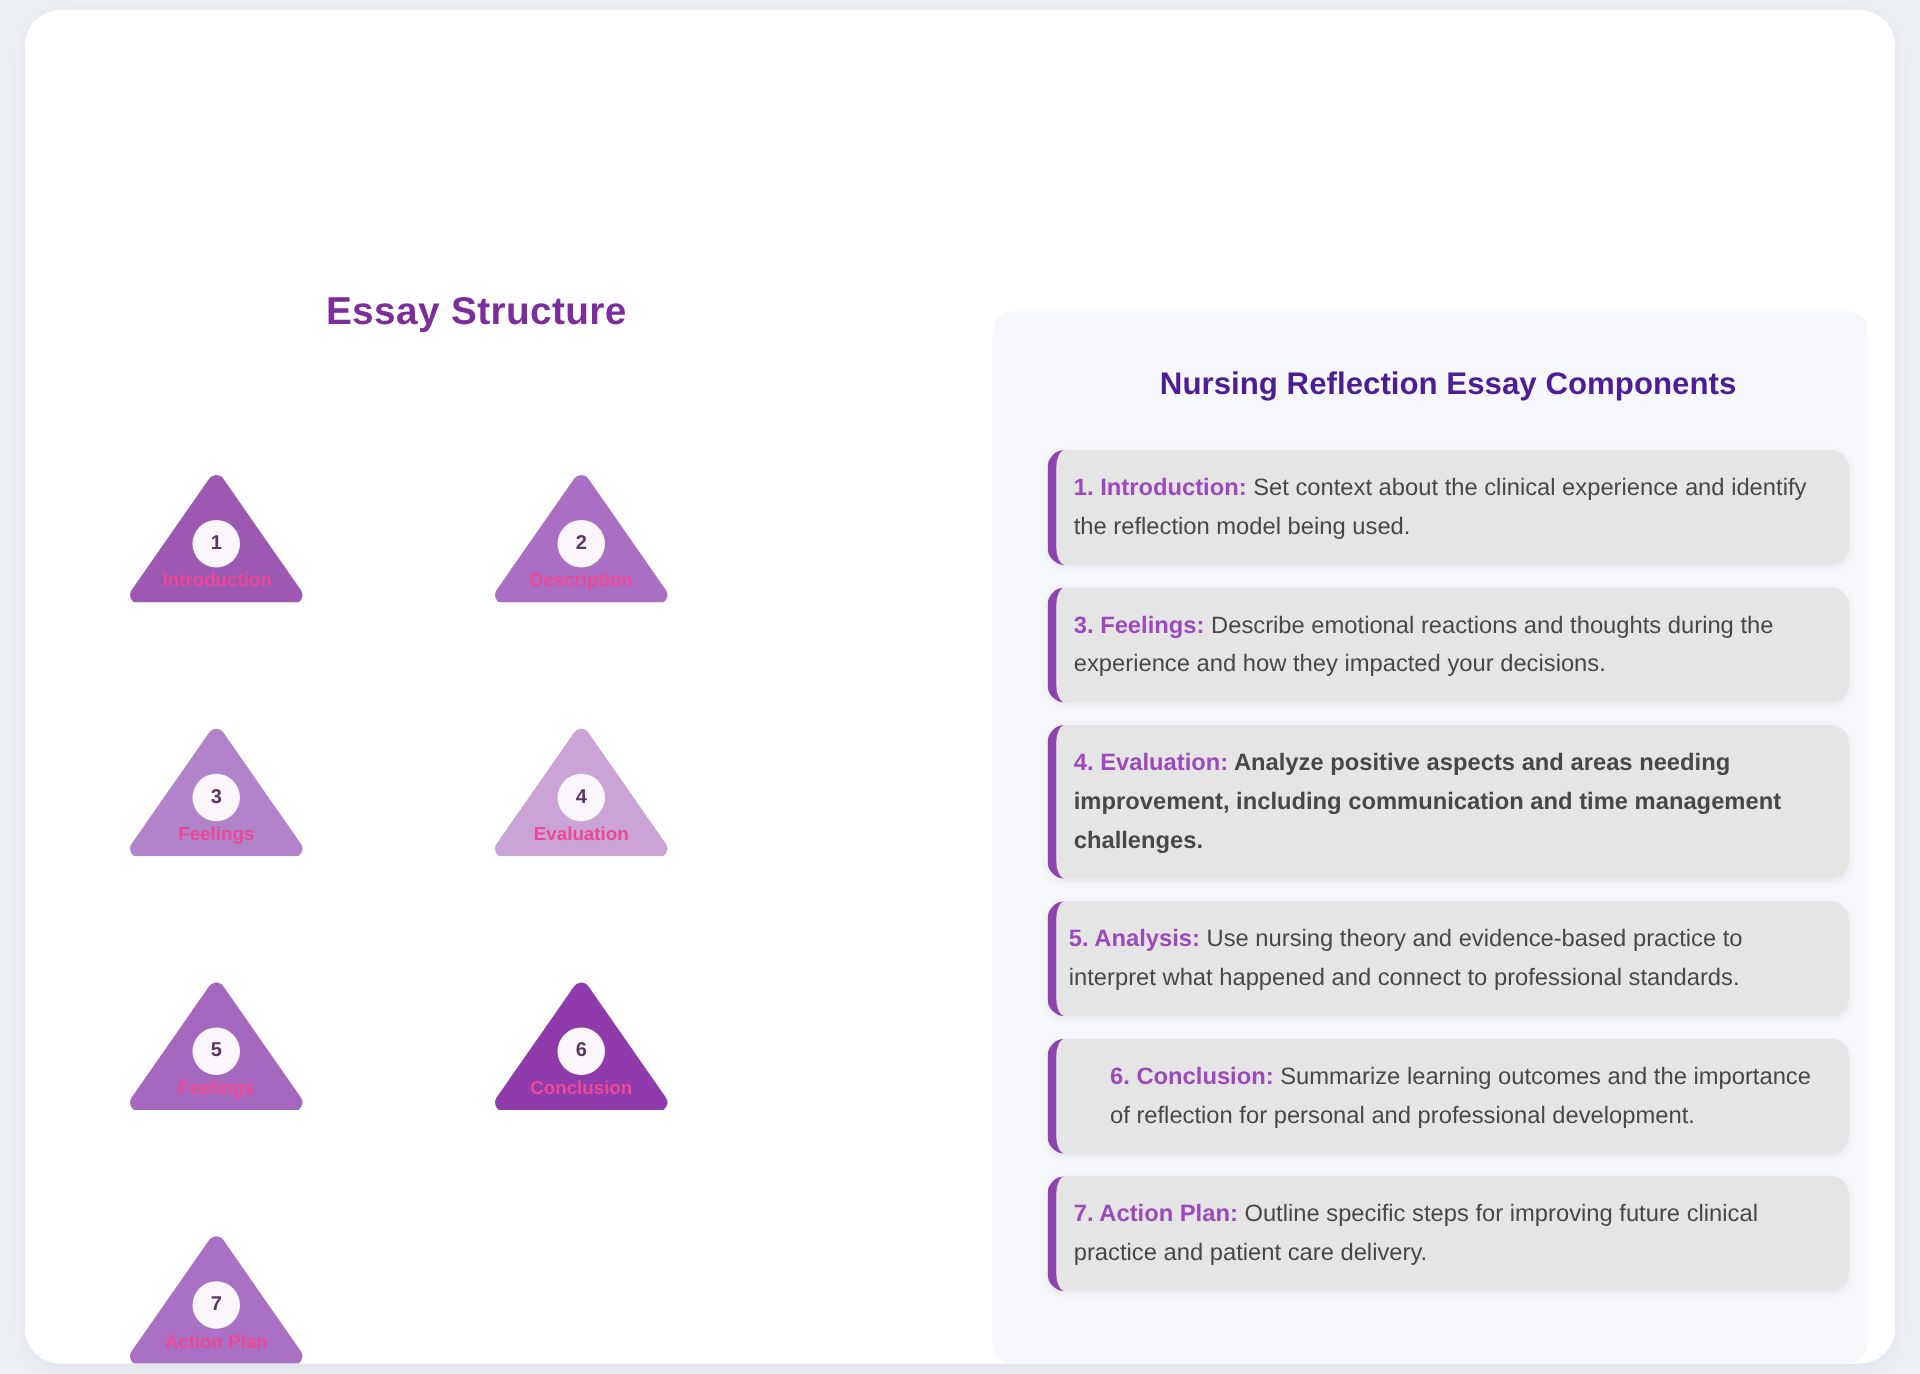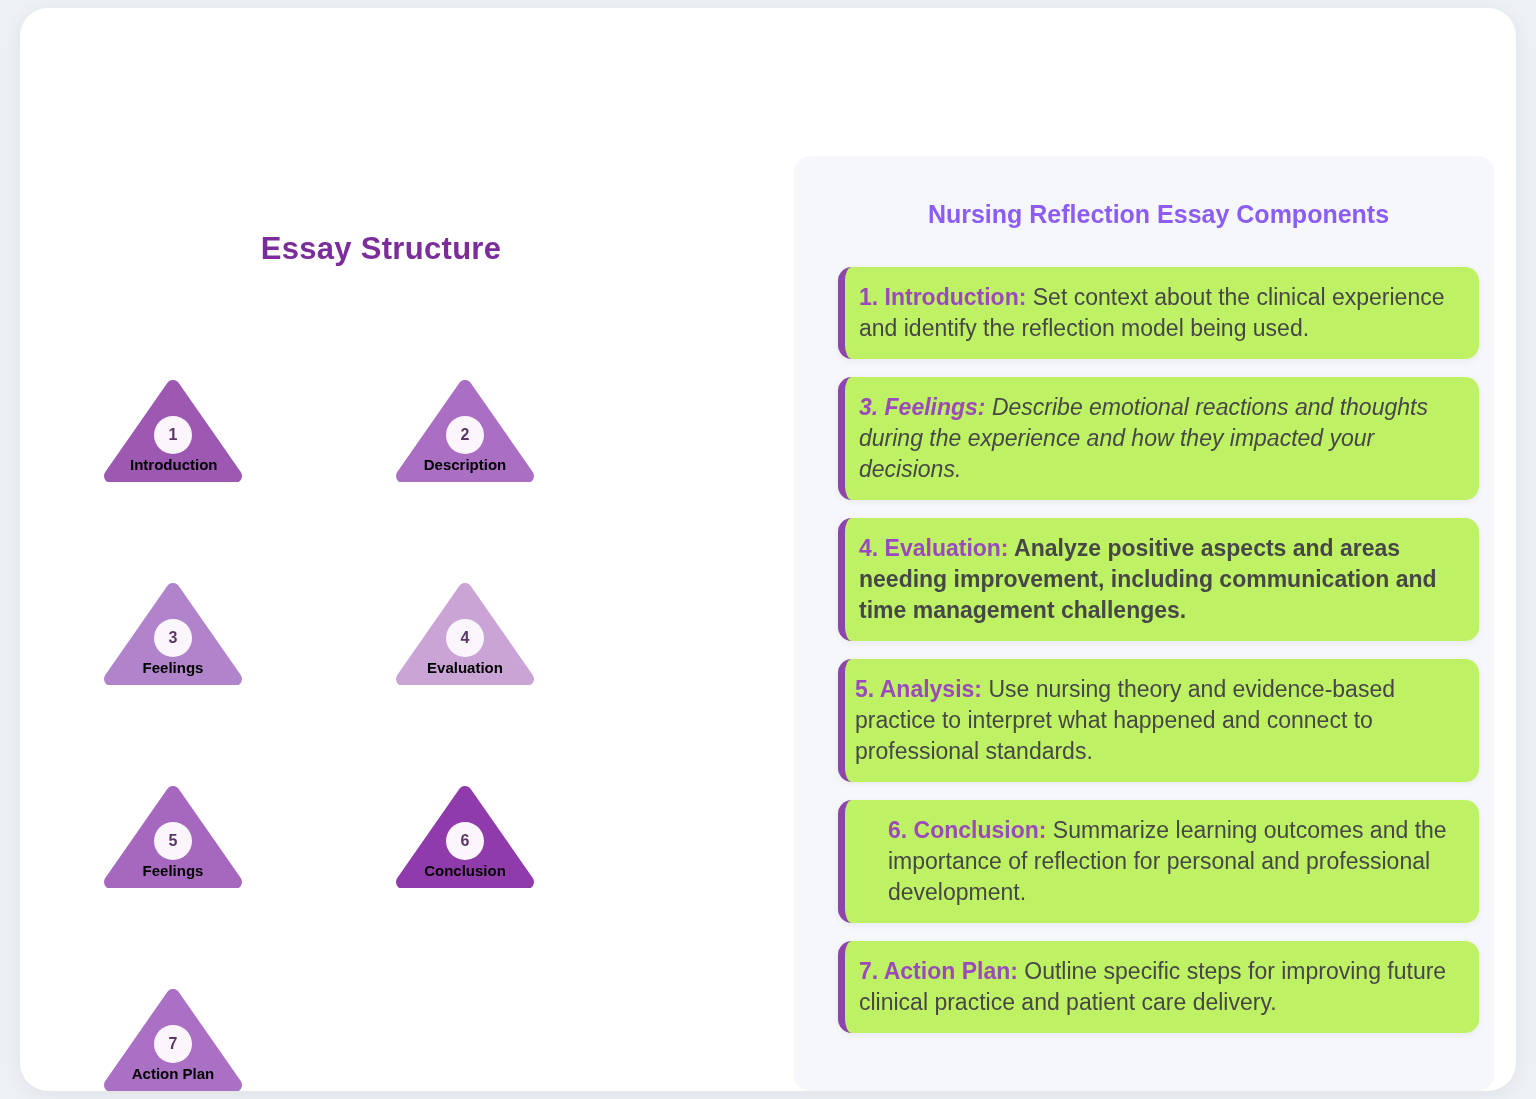--- a/index.html
+++ b/index.html
@@ -35,42 +35,42 @@
   .tri-circle {
     position:absolute; left:50%; top:37px; transform:translateX(-50%);
     width:38px; height:38px; border-radius:50%;
     background:#faf6fc;
     display:flex; align-items:center; justify-content:center;
     font-weight:bold; font-size:16px; color:#5c3566;
   }
   .tri-label {
     position:absolute; left:50%; top:76px; transform:translateX(-50%);
     width:86px; text-align:center;
-    color:#000000; font-weight:bold; font-size:15px; line-height:19px;
+    color:#ec4899; font-weight:bold; font-size:15px; line-height:19px;
   }
   
   .panel {
     width:700px; margin:54px 22px 0 0;
     background:#f5f7fa; border-radius:16px;
     padding:44px 15px 58px 44px;
   }
   .panel-title {
     text-align:center;
     font-size:25px; line-height:29px; font-weight:bold;
     color:#8e3caf; margin-bottom:38px;
   }
   .cards { display:flex; flex-direction:column; gap:18px; }
   .card {
     position:relative;
-    background:#bef264;
+    background:#e5e5e5;
     border-left:7px solid #8e44ad;
     border-radius:14px;
     padding:15px 18px 15px 14px;
     box-shadow:0 2px 6px rgba(80,80,130,0.08);
-    font-size:23px; line-height:31px; color:#474747;
+    font-size:19px; line-height:31px; color:#474747;
   }
   .card b { color:#9b4abb; }
 </style>
 </head>
 <body>
 
 <div class="page-card">
 
   <div class="left-col">
     <div class="left-title" style="color: rgb(123, 45, 155);">Essay Structure</div>
@@ -144,31 +144,31 @@
         <div class="tri-circle">
           <span>7</span>
         </div>
         <div class="tri-label">Action Plan</div>
       </div>
 
     </div>
   </div>
 
   <div class="panel" style="background: rgb(245, 247, 250);">
-    <div class="panel-title" style="color: #8b5cf6;">Nursing Reflection Essay Components</div>
+    <div class="panel-title" style="color: #4c1d95;">Nursing Reflection Essay Components</div>
 
     <div class="cards">
 
       <div class="card" style="border-left-color: rgb(142, 68, 173);">
         <b>1. Introduction:</b>
         <span>Set context about the clinical experience and identify the reflection model being used.</span>
       </div>
 
 
-      <div class="card" style="border-left-color: rgb(142, 68, 173); font-style: italic;">
+      <div class="card" style="border-left-color: rgb(142, 68, 173);">
         <b>3. Feelings:</b>
         <span>Describe emotional reactions and thoughts during the experience and how they impacted your decisions.</span>
       </div>
 
       <div class="card" style="border-left-color: rgb(142, 68, 173); font-weight: bold;">
         <b>4. Evaluation:</b>
         <span>Analyze positive aspects and areas needing improvement, including communication and time management challenges.</span>
       </div>
 
       <div class="card" style="border-left-color: rgb(142, 68, 173); padding-left: 10px;">

